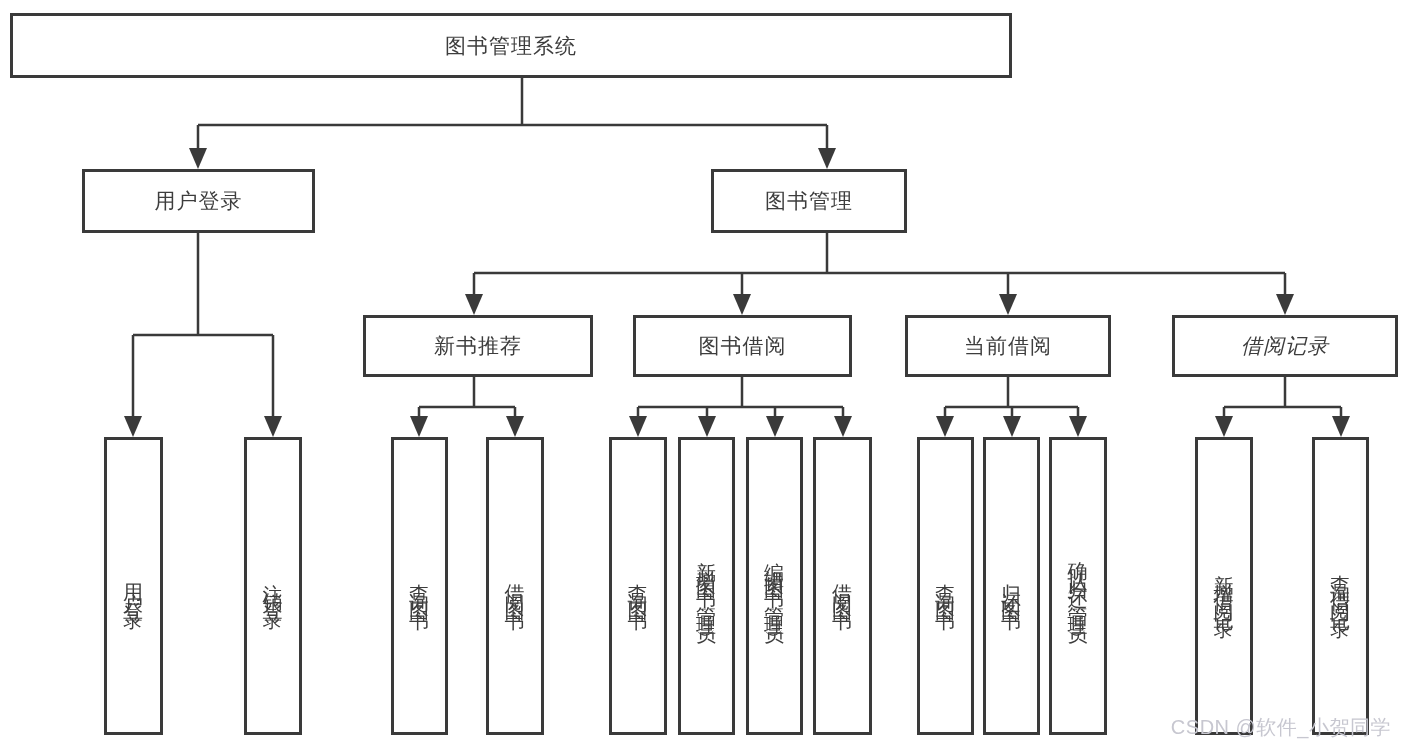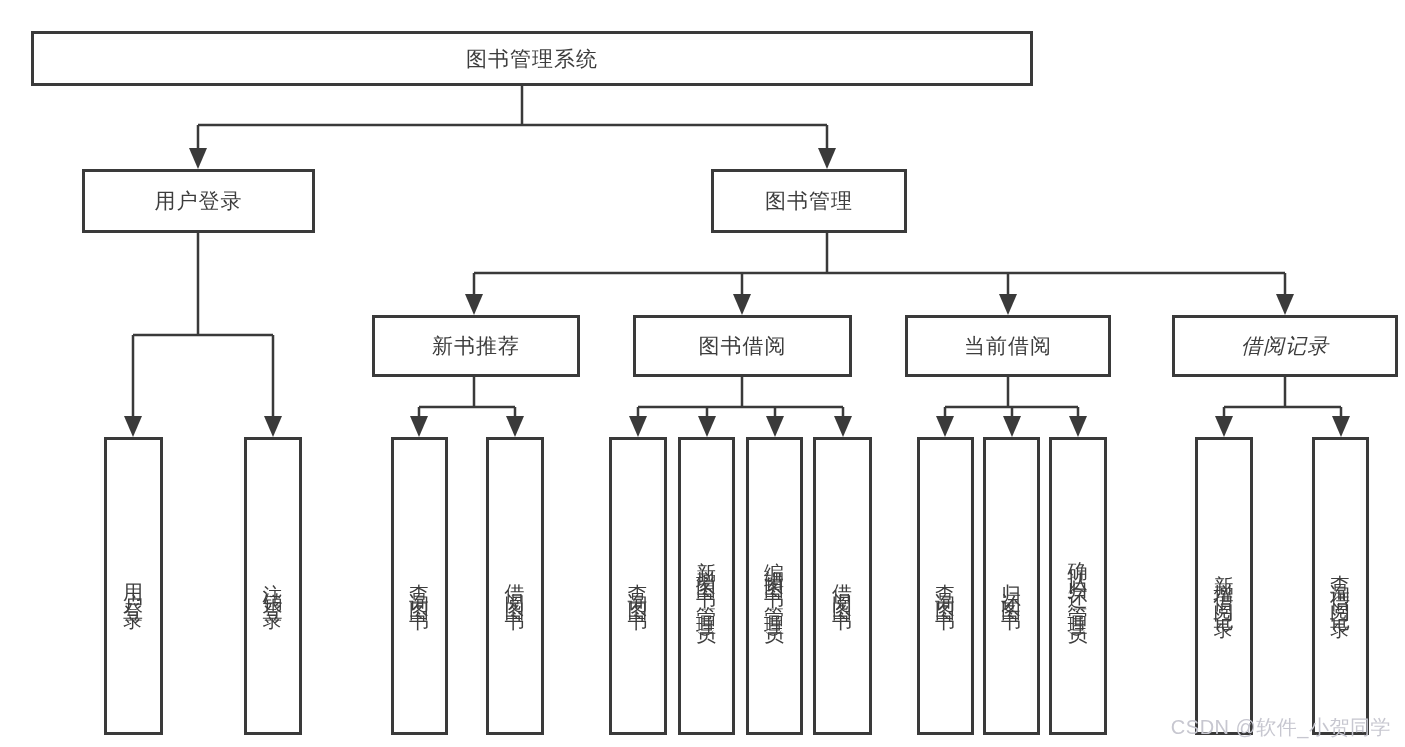--- a/index.html
+++ b/index.html
@@ -5,26 +5,26 @@
   html,body{margin:0;padding:0;background:#ffffff;}
   body{font-family:"Liberation Sans","DejaVu Sans",sans-serif;}
   #canvas{position:relative;width:1405px;height:747px;background:#ffffff;overflow:hidden;}
   #connectors{position:absolute;left:0;top:0;z-index:0;}
   .box{position:absolute;box-sizing:border-box;background:#ffffff;border:3px solid #3a3a3a;
        display:flex;align-items:center;justify-content:center;z-index:1;}
   .hlabel{font-size:21px;color:#3d3d3d;letter-spacing:1px;white-space:nowrap;}
   .vlabel{writing-mode:vertical-rl;text-orientation:mixed;font-size:20px;color:#3d3d3d;
           letter-spacing:9px;line-height:1;white-space:nowrap;}
   
-  #b-root{left:31px;top:13px;width:1002px;height:55px;margin-top:18px;}
+  #b-root{left:10px;top:13px;width:1002px;height:65px;}
   
   #b-user{left:82px;top:169px;width:233px;height:64px;}
   #b-mgmt{left:711px;top:169px;width:196px;height:64px;}
   
-  #b-rec{left:372px;top:315px;width:208px;height:62px;}
+  #b-rec{left:363px;top:315px;width:230px;height:62px;}
   #b-bor{left:633px;top:315px;width:219px;height:62px;}
   #b-cur{left:905px;top:315px;width:206px;height:62px;}
   #b-log{left:1172px;top:315px;width:226px;height:62px;font-style:italic;}
   
   .leaf{top:437px;height:298px;}
   #b-ul1{left:104px;width:59px;}
   #b-ul2{left:244px;width:58px;}
   #b-nb1{left:391px;width:57px;}
   #b-nb2{left:486px;width:58px;}
   #b-jy1{left:609px;width:58px;}

